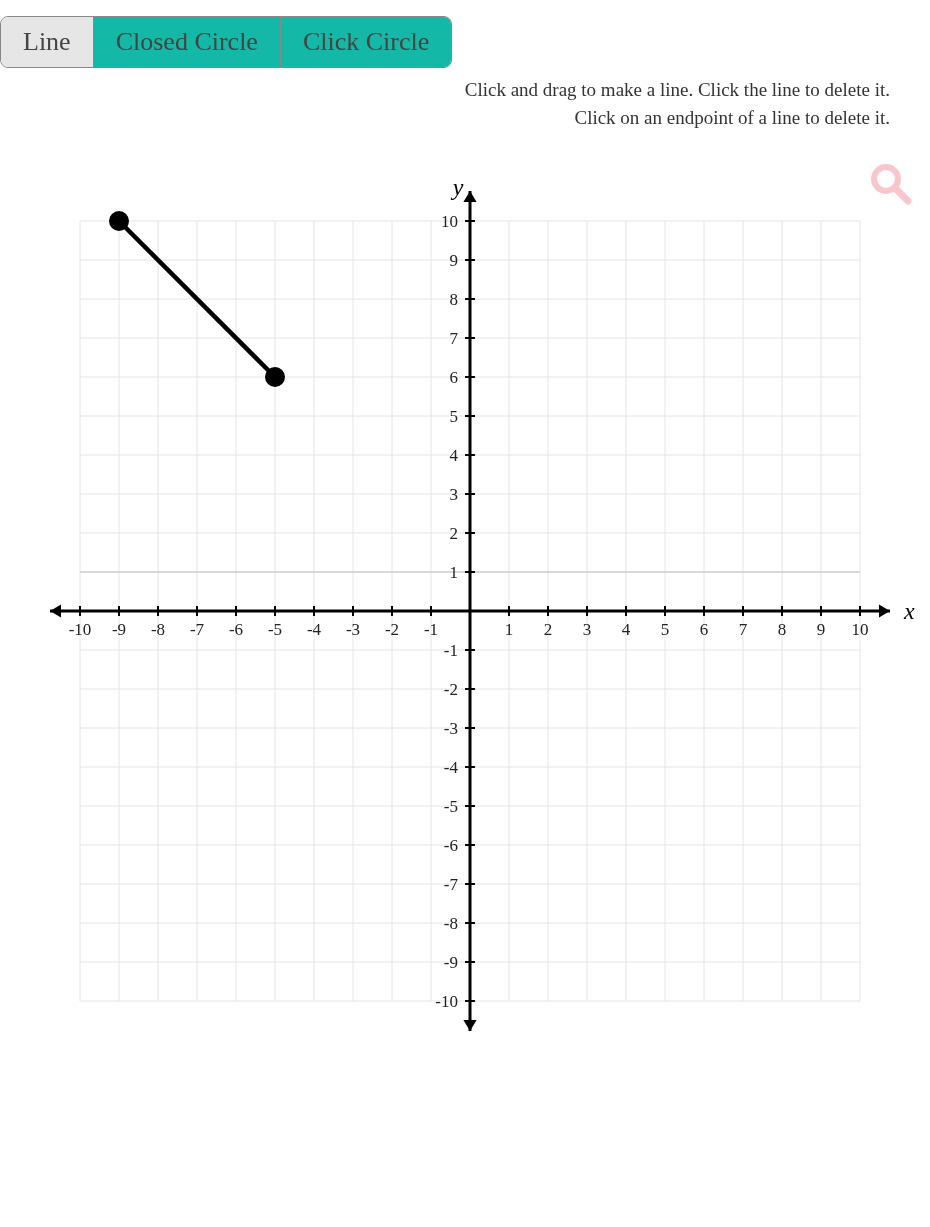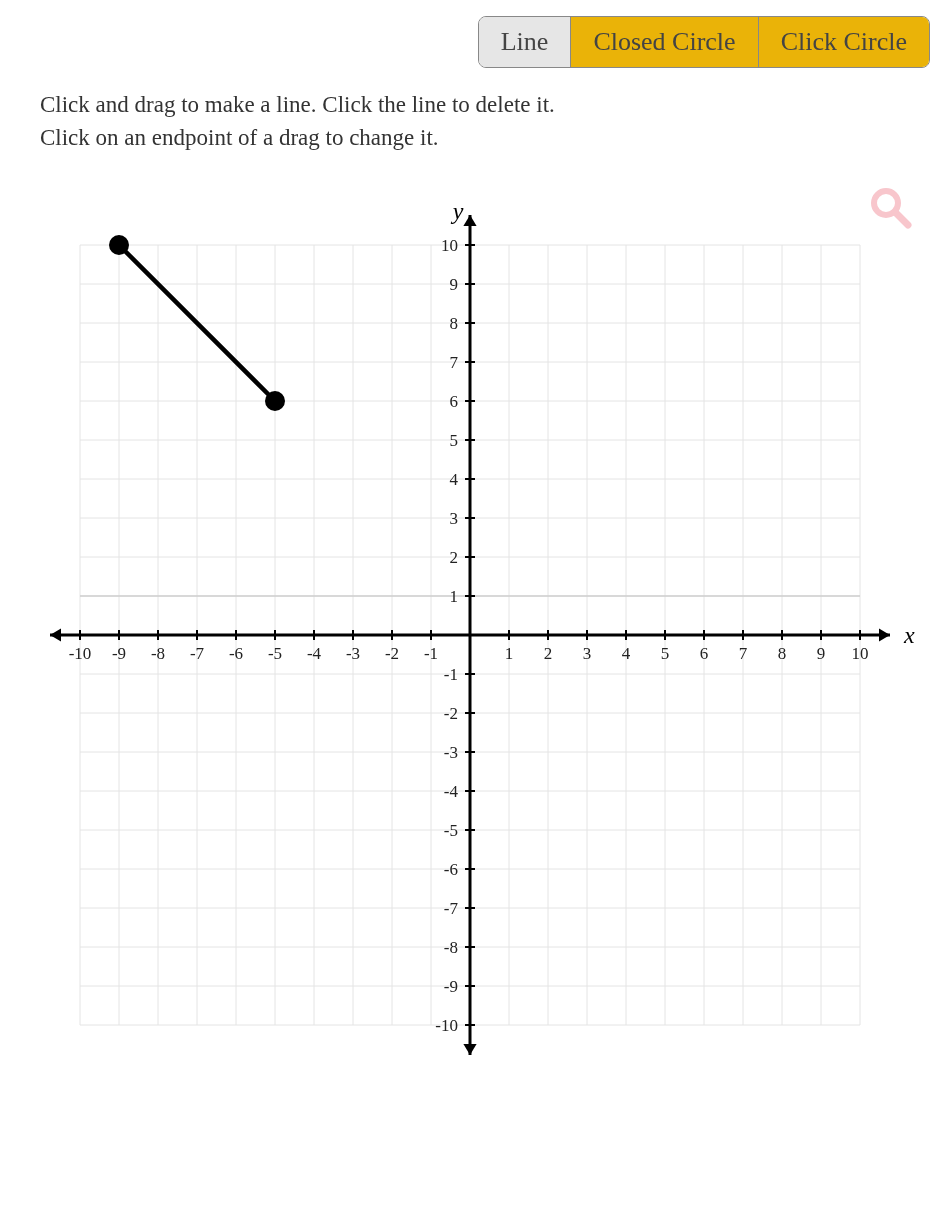--- a/index.html
+++ b/index.html
@@ -9,45 +9,45 @@
     font-family: Georgia, 'Times New Roman', serif;
     background: #fff;
     width: 930px;
   }
   .container {
     width: 930px;
     padding: 10px 0 40px 0;
   }
   .toolbar {
     display: flex;
-    justify-content: flex-end;
+    justify-content: flex-start;
     margin-top: 6px;
-    margin-bottom: 20px;
+    margin-bottom: 8px;
   }
   .btn-group {
     display: inline-flex;
     border: 1.5px solid #888;
     border-radius: 8px;
     overflow: hidden;
   }
   .btn {
     padding: 10px 22px;
     font-size: 26px;
     color: #444;
-    background: #eab308;
+    background: #14b8a6;
     border: none;
     cursor: pointer;
     font-family: Georgia, 'Times New Roman', serif;
     border-right: 1.5px solid #888;
   }
   .btn:last-child { border-right: none; }
   .btn.active { background: #e6e6e6; }
   .instructions {
-    text-align: left;
-    font-size: 23px;
+    text-align: right;
+    font-size: 19px;
     color: #333;
     line-height: 1.45;
     margin: 0 40px 30px 40px;
   }
   .chart-wrap {
     position: relative;
     width: 930px;
   }
   .zoom-icon {
     position: absolute;
@@ -81,21 +81,21 @@
   <div class="toolbar">
     <div class="btn-group">
       <button class="btn active">Line</button>
       <button class="btn">Closed Circle</button>
       <button class="btn">Click Circle</button>
     </div>
   </div>
 
   <div class="instructions">
     <div>Click and drag to make a line. Click the line to delete it.</div>
-    <div>Click on an endpoint of a drag to change it.</div>
+    <div>Click on an endpoint of a line to delete it.</div>
   </div>
 
   <div class="chart-wrap">
     <div class="zoom-icon">
       <svg viewBox="0 0 44 44" width="44" height="44">
         <circle cx="18" cy="18" r="12" fill="none" stroke="#f8c6cc" stroke-width="6"></circle>
         <line x1="27" y1="27" x2="40" y2="40" stroke="#f8c6cc" stroke-width="7" stroke-linecap="round"></line>
       </svg>
     </div>
 

